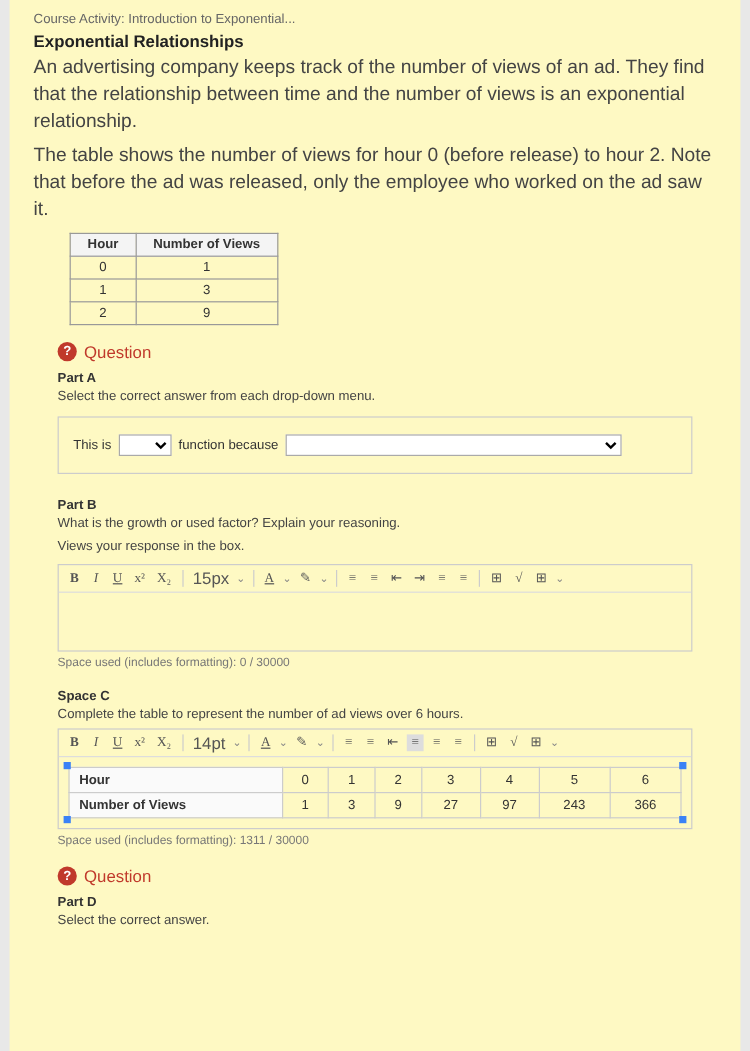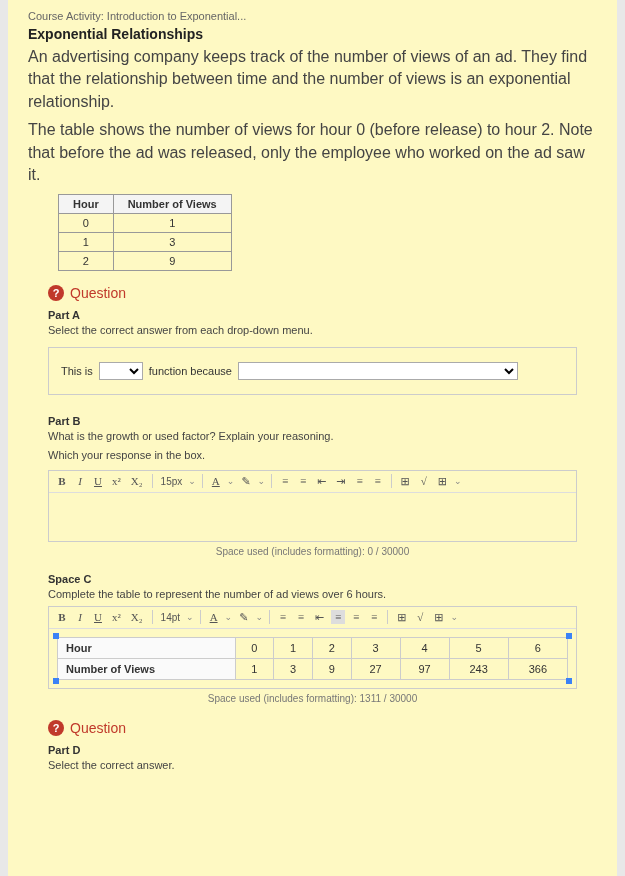--- a/index.html
+++ b/index.html
@@ -16,24 +16,24 @@
 .q-label { color: #c0392b; font-size: 14px; font-weight: 500; }
 .part-label { font-size: 11px; font-weight: bold; color: #333; margin: 8px 0 2px 20px; }
 .part-text { font-size: 11px; color: #444; margin: 0 0 4px 20px; line-height: 1.4; }
 .dd-box { border: 1px solid #ccc; margin: 8px 20px 20px 20px; padding: 14px 12px; font-size: 11px; display: flex; align-items: center; gap: 6px; flex-wrap: wrap; position: relative; }
 .dd-box select { font-size: 11px; padding: 1px 18px 1px 4px; border: 1px solid #aaa; background: #fff; }
 .dd-long { min-width: 280px; }
 .editor { border: 1px solid #ccc; margin: 6px 20px 4px 20px; }
 .toolbar { display: flex; align-items: center; gap: 4px; padding: 3px 6px; border-bottom: 1px solid #ddd; font-size: 11px; color: #555; flex-wrap: wrap; }
 .tb-btn { padding: 1px 3px; cursor: pointer; font-family: serif; min-width: 14px; text-align: center; }
 .tb-sep { width: 1px; height: 14px; background: #ccc; margin: 0 2px; }
-.tb-size { font-size: 10px; padding: 0 2px; }
+.tb-size { font-size: 14px; padding: 0 2px; }
 .tb-dd { font-size: 9px; color: #888; }
 .editor-body { min-height: 48px; padding: 6px; font-size: 11px; }
-.space-used { font-size: 10px; color: #777; margin: 2px 20px 16px 20px; text-align: center; }
+.space-used { font-size: 10px; color: #777; margin: 2px 20px 16px 20px; }
 .ext-table { width: 100%; border-collapse: collapse; font-size: 11px; }
 .ext-table td, .ext-table th { border: 1px solid #ccc; padding: 4px 8px; text-align: center; }
 .ext-table th { text-align: left; font-weight: bold; background: #fafafa; }
 .ext-wrap { margin: 4px 20px 4px 20px; border: 1px solid #ccc; }
 .ext-body { padding: 8px; position: relative; }
 .handle { width: 6px; height: 6px; background: #3b82f6; position: absolute; }
 .h-tl { top: 4px; left: 4px; } .h-tr { top: 4px; right: 4px; } .h-bl { bottom: 4px; left: 4px; } .h-br { bottom: 4px; right: 4px; }
 </style>
 </head>
 <body>
@@ -75,21 +75,21 @@
 
 <div class="dd-box">
 <span>This is</span>
 <select><option></option></select>
 <span>function because</span>
 <select class="dd-long"><option></option></select>
 </div>
 
 <div class="part-label">Part B</div>
 <div class="part-text">What is the growth or used factor? Explain your reasoning.</div>
-<div class="part-text">Which your response in the box.</div>
+<div class="part-text">Views your response in the box.</div>
 
 <div class="editor">
 <div class="toolbar">
 <span class="tb-btn" style="font-weight:bold">B</span>
 <span class="tb-btn" style="font-style:italic">I</span>
 <span class="tb-btn" style="text-decoration:underline">U</span>
 <span class="tb-btn">x²</span>
 <span class="tb-btn">X₂</span>
 <span class="tb-sep"></span>
 <span class="tb-size">15px</span>

